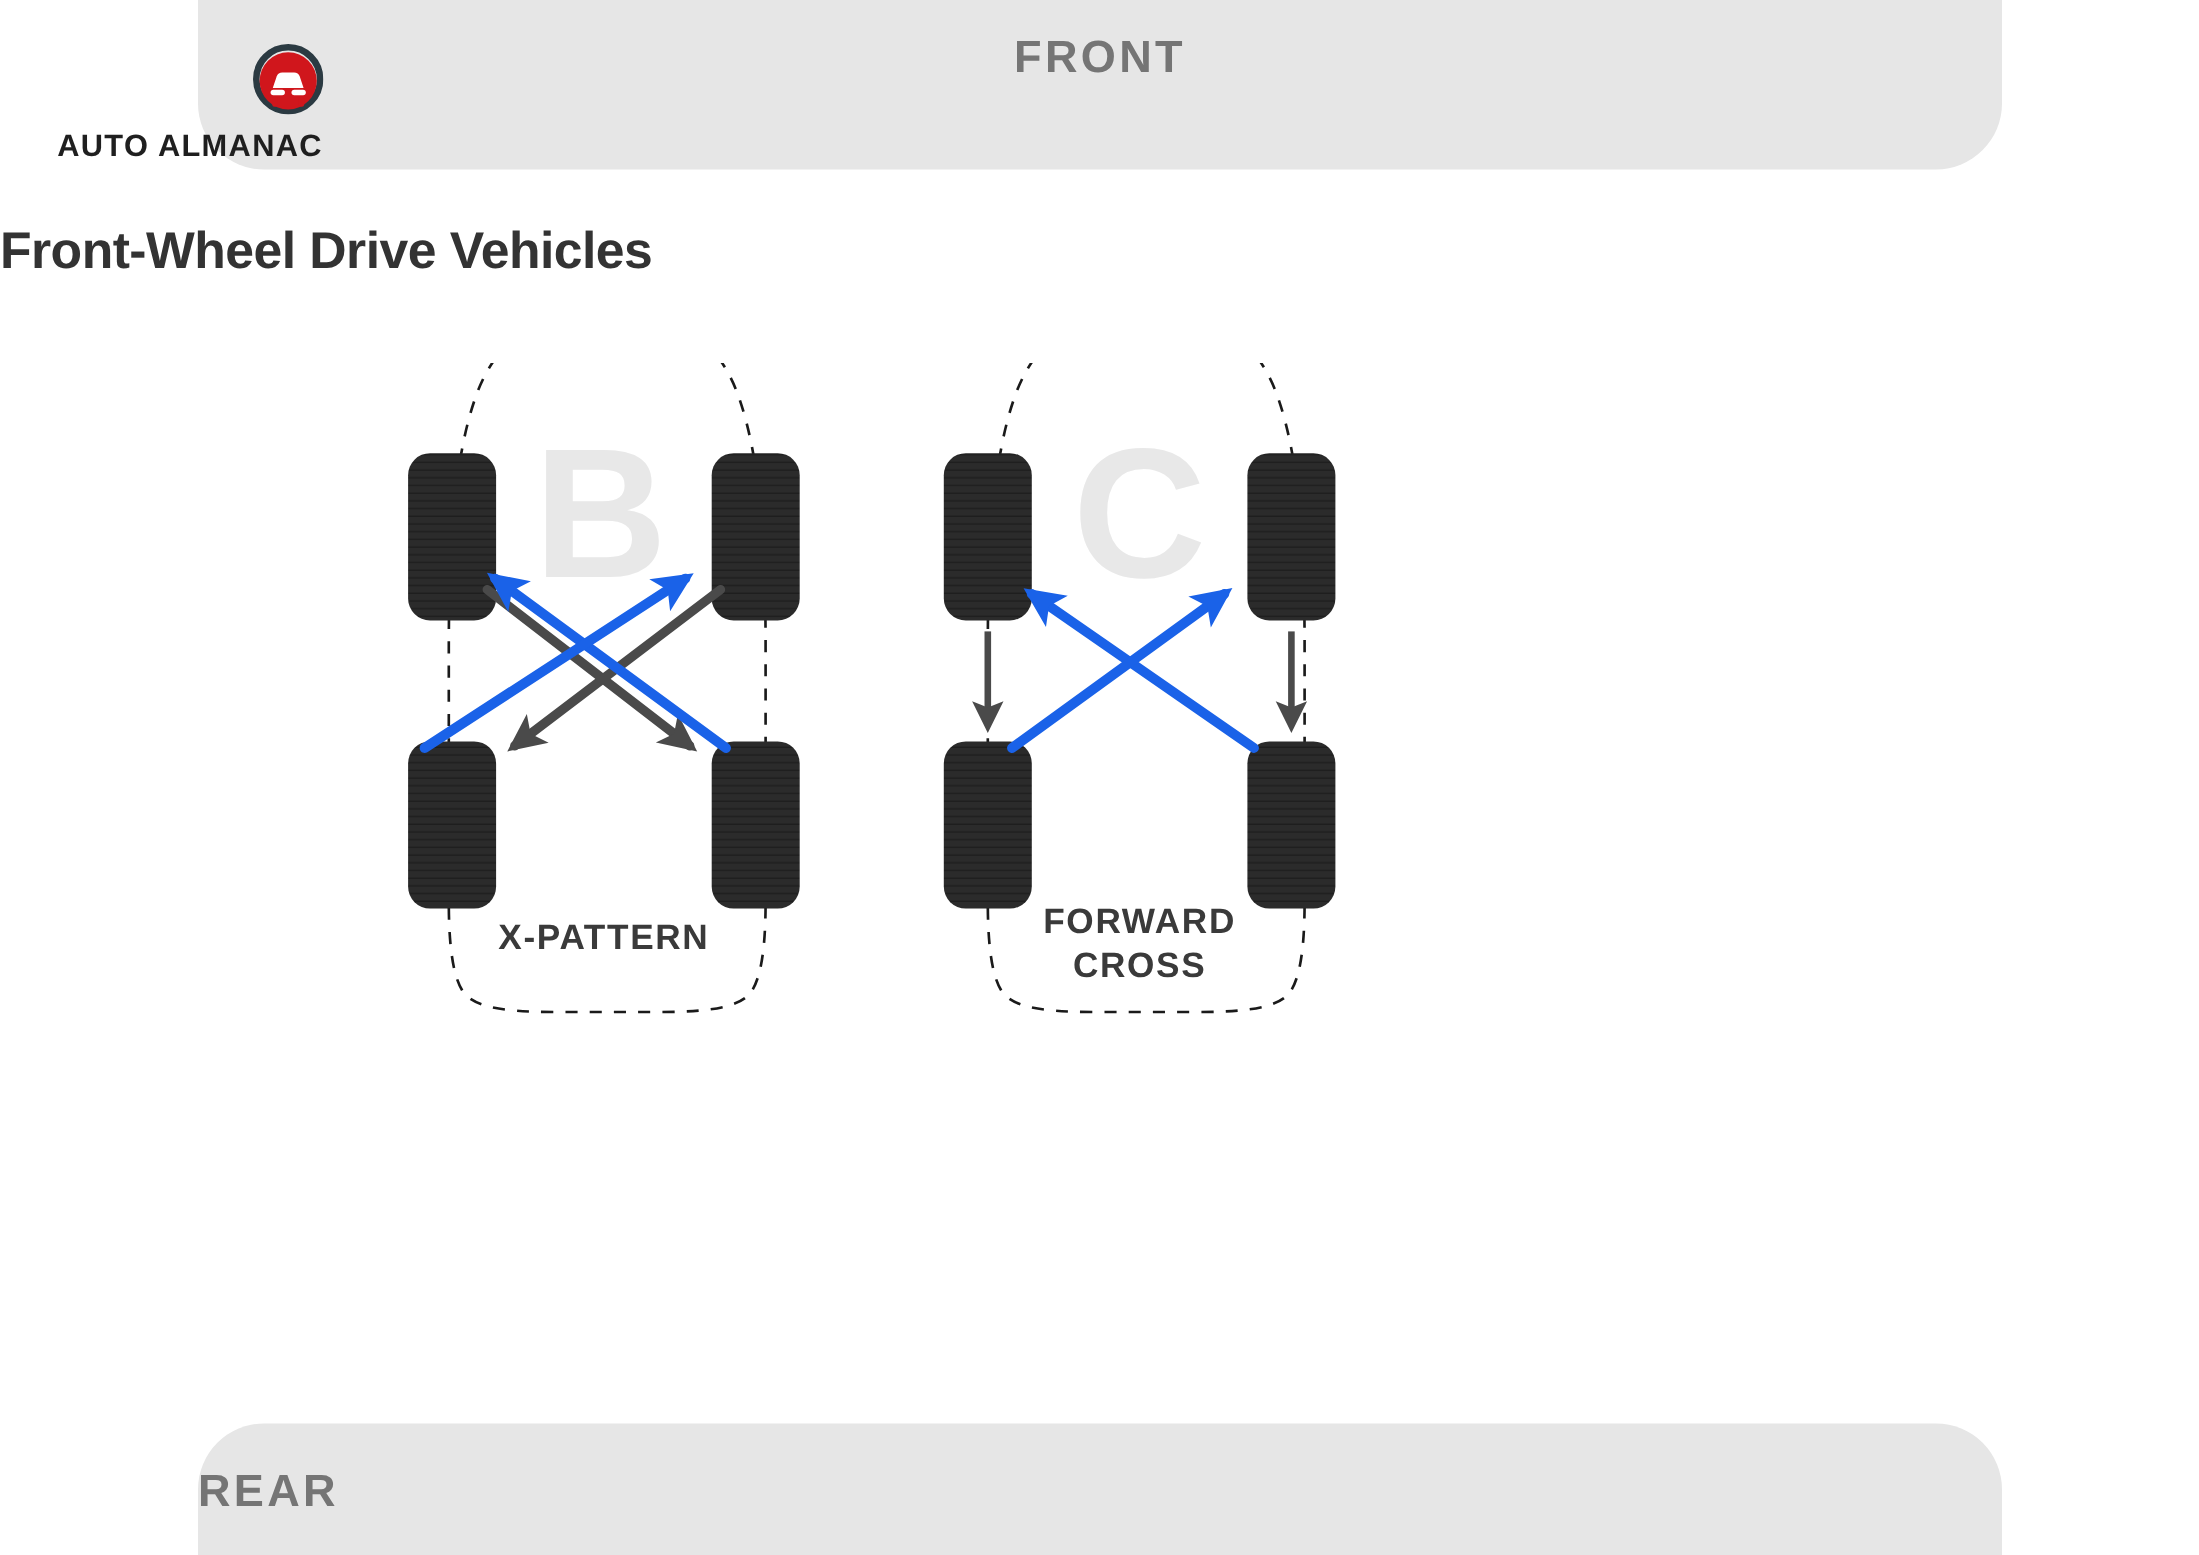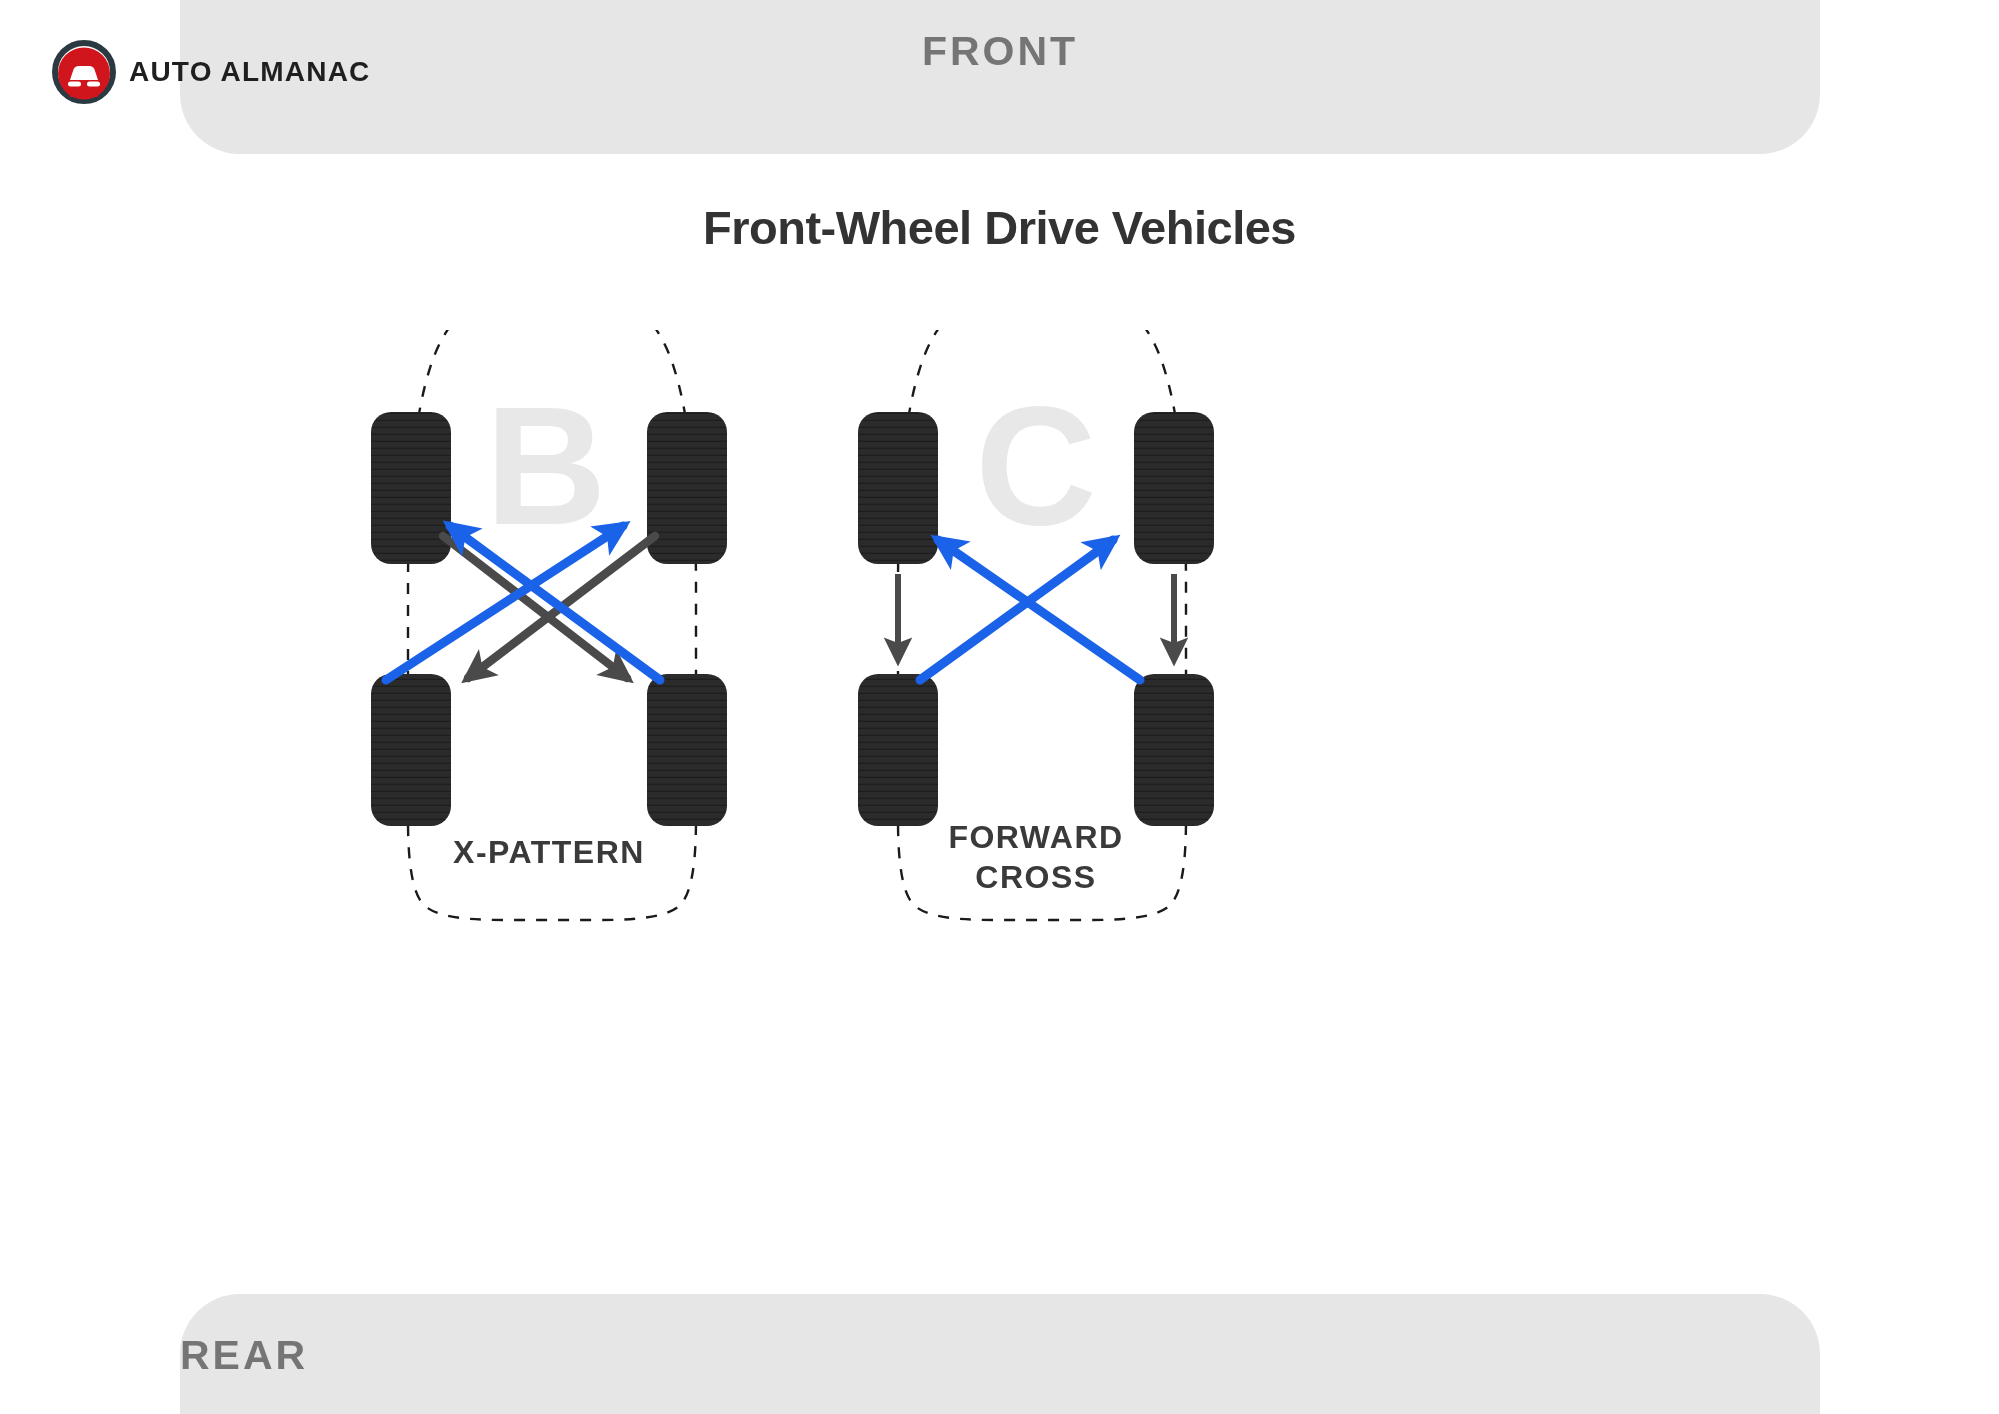--- a/index.html
+++ b/index.html
@@ -32,38 +32,38 @@
     font-weight: bold;
     letter-spacing: 3px;
     color: #757575;
   }
 
   
   .logo {
     position: absolute;
     left: 52px; top: 40px;
     display: flex;
-    align-items: center;
+    align-items: flex-end;
     gap: 13px;
     z-index: 5;
+    flex-direction: column;
   }
   .logo-mark { width: 64px; height: 64px; display:block; }
   .logo-text {
     font-size: 28px;
     font-weight: bold;
     letter-spacing: 1.2px;
     color: #1f1f1f;
     white-space: nowrap;
   }
 
   
   .main-title {
     position: absolute;
     left: 0; right: 0; top: 200px;
-    text-align: center;
     font-size: 47px;
     font-weight: bold;
     color: #333333;
     letter-spacing: -0.5px;
   }
 
   
   .stage {
     position: absolute;
     left: 0; top: 330px;

